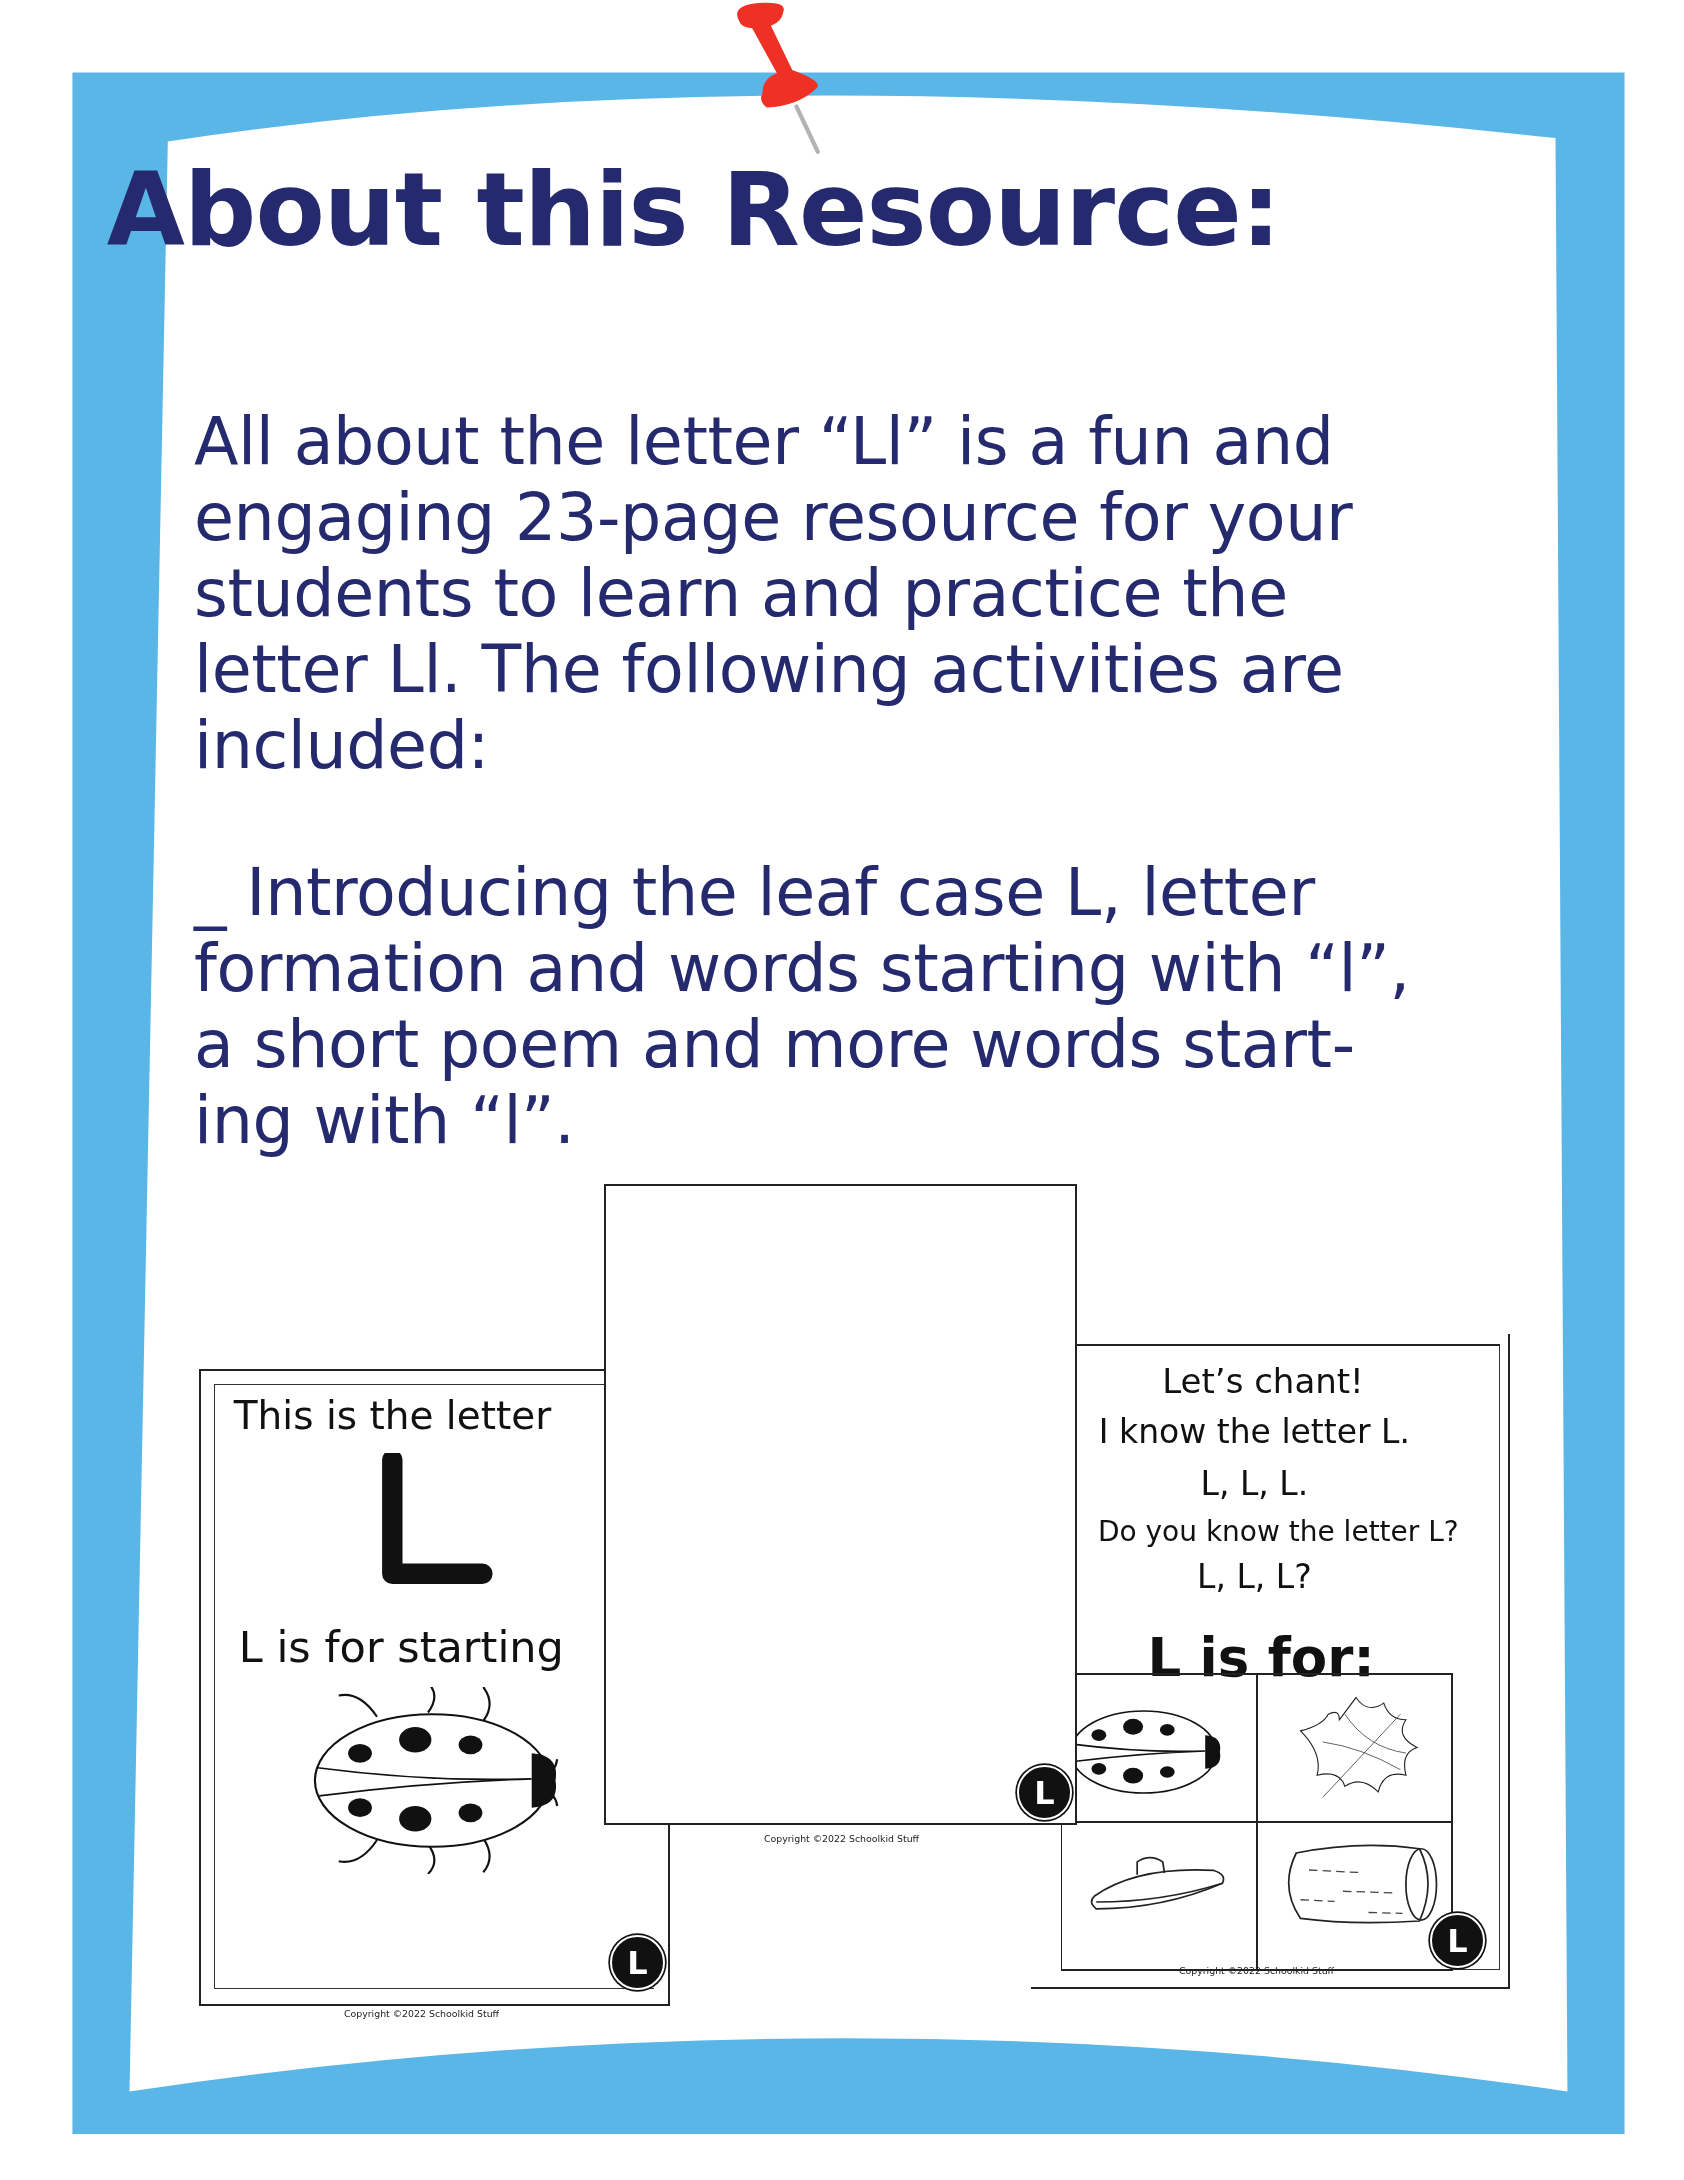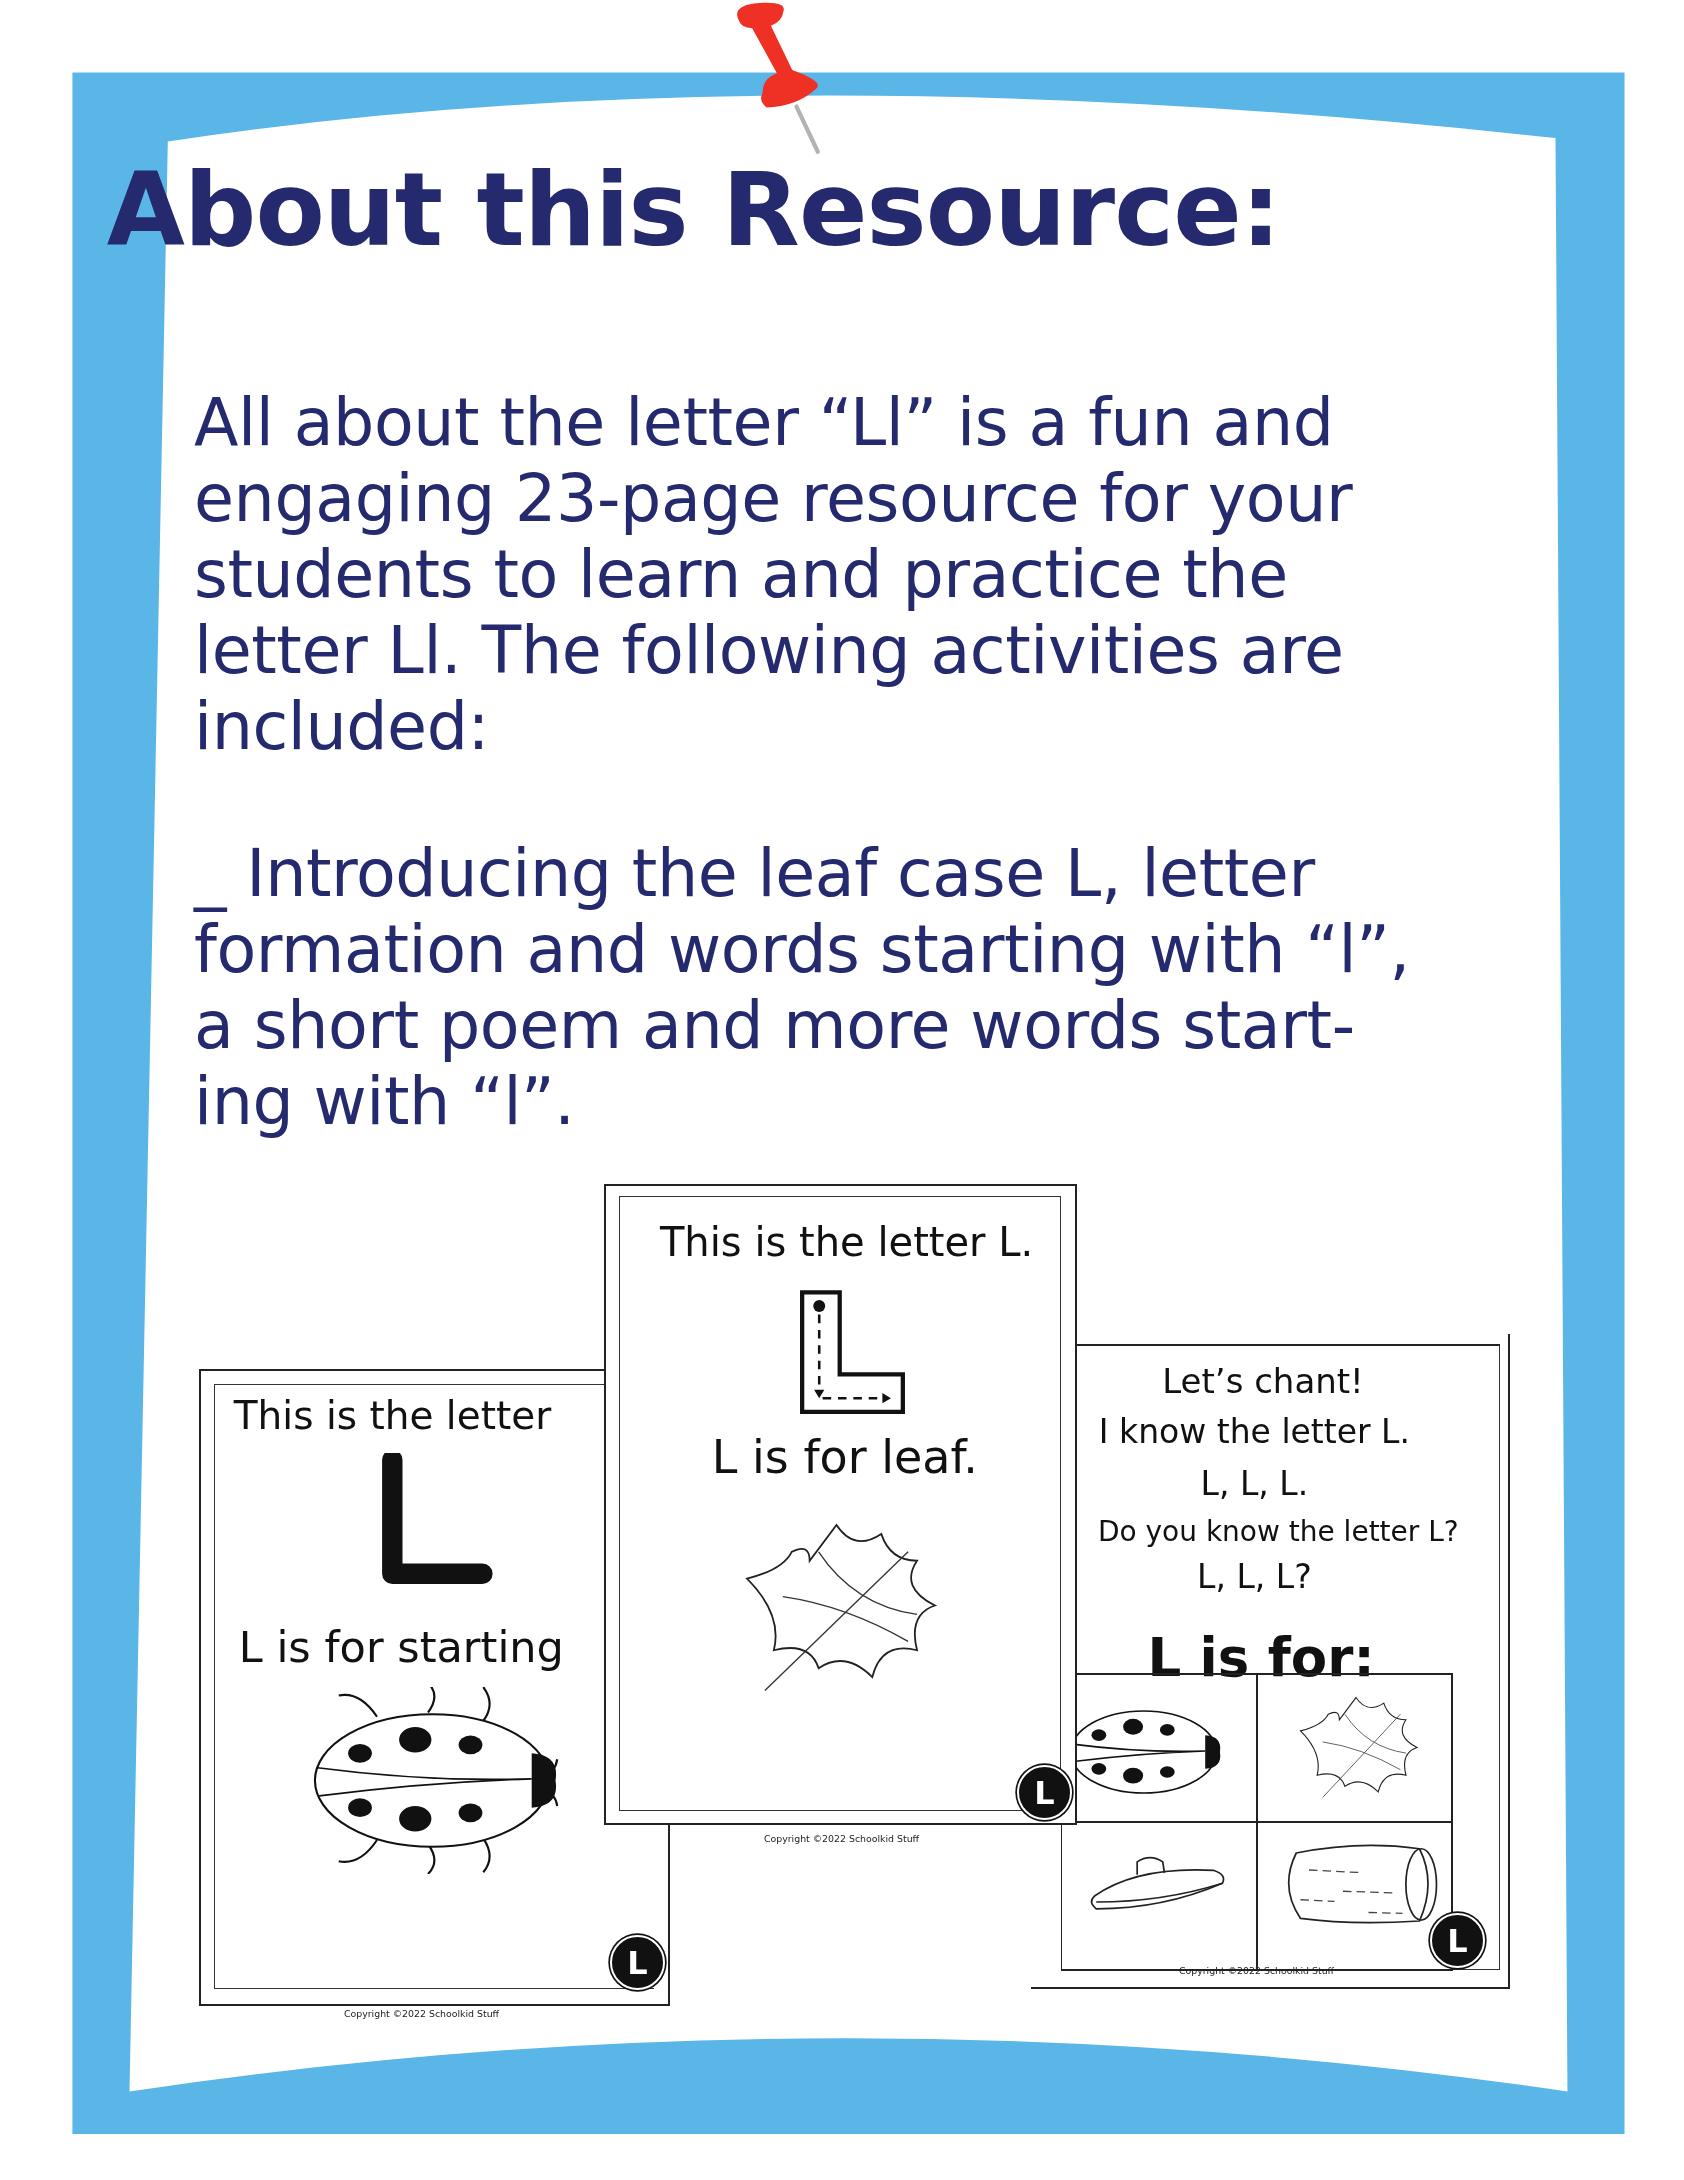--- a/index.html
+++ b/index.html
@@ -4,21 +4,21 @@
 <style>
   html, body { margin: 0; padding: 0; }
   body { width: 1685px; height: 2181px; position: relative; background: #ffffff; overflow: hidden;
          font-family: "DejaVu Sans", sans-serif; }
   .frame-svg { position: absolute; left: 0; top: 0; }
   .title { position: absolute; left: 0; width: 1387px; top: 160px; text-align: center;
            font-family: "DejaVu Sans", sans-serif; font-weight: bold; font-size: 101px;
            color: #252a6e; letter-spacing: -0.9px; line-height: 1; }
   .body-text { position: absolute; left: 194px; width: 1329px; color: #252a6e;
                font-family: "DejaVu Sans", sans-serif; font-size: 65px; line-height: 76px;
-               letter-spacing: -0.4px; }
+               letter-spacing: -0.4px; margin-top: 19px; }
   .body-text .line { display: block; white-space: nowrap; }
   .para1 { top: 385px; }
   .para2 { top: 836px; }
   .card { position: absolute; background: #fff; border: 2.6px solid #222; box-sizing: border-box; }
   .card-inner { position: absolute; border: 1.7px solid #333; box-sizing: border-box; overflow: hidden; background:#fff; }
   .card-text { position: absolute; left: 0; width: 100%; text-align: center; color: #111;
                font-family: "DejaVu Sans", sans-serif; white-space: nowrap; }
   .badge { position: absolute; width: 55px; height: 55px; border-radius: 50%; background: #111;
            border: 2.6px solid #fff; box-shadow: 0 0 0 1.7px #111; color: #fff;
            font-family: "DejaVu Sans", sans-serif; font-weight: bold; font-size: 32px;
@@ -138,32 +138,16 @@
         <ellipse cx="172" cy="52" rx="18" ry="42" fill="none" stroke="#222" stroke-width="2"></ellipse>
         <path d="M40 35 L 100 38 M 80 60 L 140 62 M 30 70 L 70 72 M 110 85 L 150 86" stroke="#444" stroke-width="1.5" stroke-dasharray="10 6"></path>
       </svg>
     </div>
   </div>
   <div class="badge" style="left:399px; top:579px;">L</div>
 </div>
 <div class="copyright" style="left:1163px; top:1965px; width:187px;">Copyright ©2022 Schoolkid Stuff</div>
 
 <div class="card" style="left:604px; top:1184px; width:473px; height:641px;">
-  <div class="card-inner" style="left:12.8px; top:10.2px; width:442px; height:615px;">
-    <div class="card-text" style="top:22px; font-size:40px; left:6.8px;">This is the letter L.</div>
-    <svg class="big-L" style="left:177px; top:92px;" width="111" height="128" viewBox="0 0 130 150">
-      <path d="M6 4 L 50 4 L 50 100 L 124 100 L 124 144 L 6 144 Z" fill="#fff" stroke="#111" stroke-width="5"></path>
-      <circle cx="26" cy="20" r="7" fill="#111"></circle>
-      <path d="M26 30 L 26 124" stroke="#111" stroke-width="3" stroke-dasharray="10 8"></path>
-      <path d="M20 118 L 26 128 L 32 118" fill="#111"></path>
-      <path d="M30 128 L 104 128" stroke="#111" stroke-width="3" stroke-dasharray="10 8"></path>
-      <path d="M100 122 L 110 128 L 100 134 Z" fill="#111"></path>
-    </svg>
-    <div class="card-text" style="top:233px; font-size:46px; left:5.1px;">L is for leaf.</div>
-    <svg style="position:absolute; left:106px; top:319px;" width="221" height="179" viewBox="0 0 240 200">
-      <path d="M20 70 Q 60 60 70 40 Q 90 30 90 50 L 120 10 Q 140 40 170 20 Q 180 50 210 50 Q 190 80 230 100 Q 200 110 210 150 Q 170 140 160 180 Q 130 150 100 170 Q 90 140 50 150 Q 60 110 20 70 Z" fill="none" stroke="#222" stroke-width="2"></path>
-      <path d="M40 195 L 200 40 M 60 90 Q 130 100 200 140 M 100 40 Q 140 100 210 110" fill="none" stroke="#333" stroke-width="1.5"></path>
-    </svg>
-  </div>
   <div class="badge" style="left:411px; top:579px;">L</div>
 </div>
 <div class="copyright" style="left:748px; top:1813px; width:187px; top:1833px;">Copyright ©2022 Schoolkid Stuff</div>
 
 
 </body></html>

